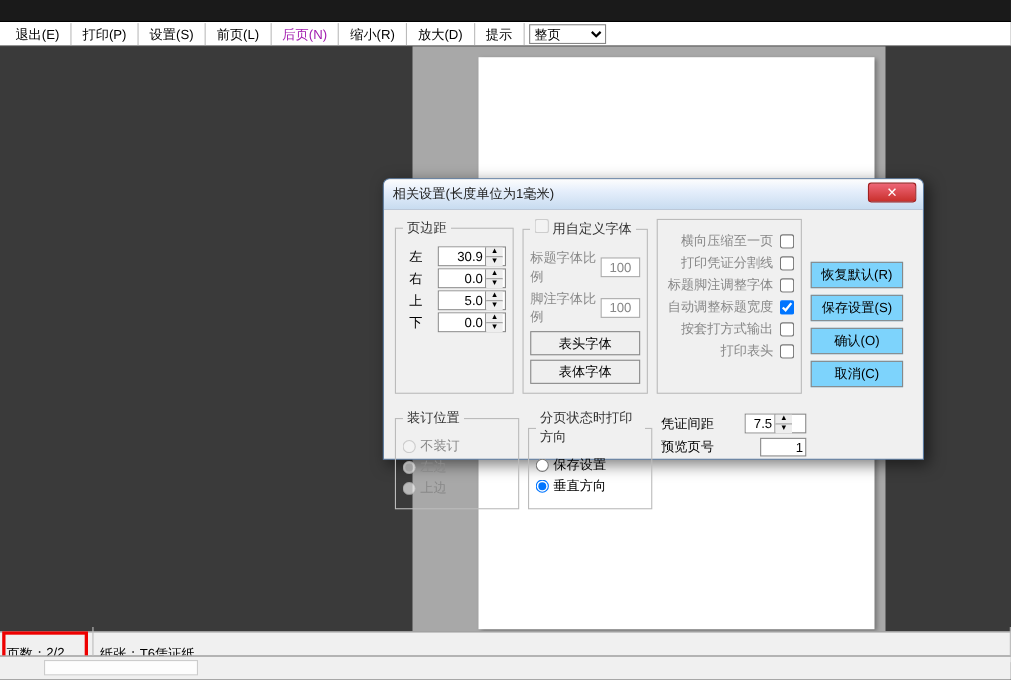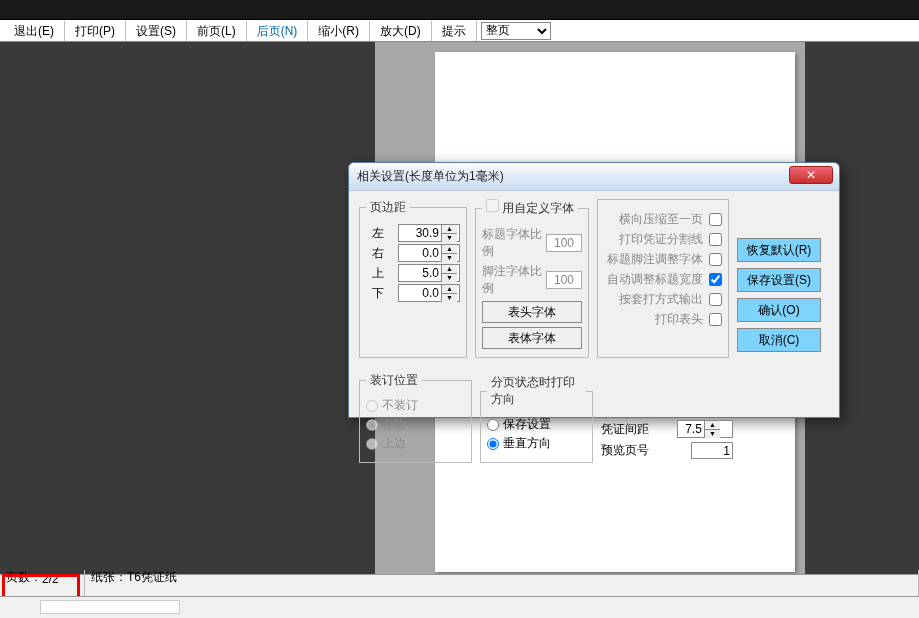--- a/index.html
+++ b/index.html
@@ -30,29 +30,28 @@
   .tb-btn {
     border: none;
     background: transparent;
     padding: 2px 10px;
     font-size: 12px;
     height: 20px;
     line-height: 16px;
     cursor: pointer;
     border-right: 1px solid #bbb;
   }
-  .tb-btn.disabled { color: #0369a1; }
+  .tb-btn.disabled { color: #a21caf; }
   .tb-select {
     font-size: 12px;
     height: 18px;
     border: 1px solid #888;
     margin-left: 4px;
     width: 70px;
     background: #fff;
-    font-family: Liberation Mono, monospace;
   }
   
   .preview-area {
     position: absolute;
     top: 42px; left: 0; right: 0; bottom: 44px;
     background: #3a3a3a;
     overflow: hidden;
   }
   .page-wrap {
     position: absolute;
@@ -79,21 +78,21 @@
     background: #f0f0f0;
     border-top: 1px solid #999;
     font-size: 12px;
     display: flex;
     align-items: center;
   }
   .status-cell {
     border-right: 1px solid #bbb;
     height: 100%;
     display: flex;
-    align-items: flex-end;
+    align-items: flex-start;
     padding: 16px 6px;
   }
   .highlight-box {
     position: absolute;
     left: 2px;
     bottom: 18px;
     width: 78px;
     height: 26px;
     border: 3px solid #e00;
     pointer-events: none;
@@ -368,21 +367,21 @@
         </div>
     </div>
 
     <div class="col4">
       <button class="side-btn">恢复默认(R)</button>
       <button class="side-btn">保存设置(S)</button>
       <button class="side-btn">确认(O)</button>
       <button class="side-btn">取消(C)</button>
     </div>
 
-    <div class="lower-group" style="width:100%;align-items:flex-end;">
+    <div class="lower-group" style="width:100%;">
       <fieldset class="col1b">
         <legend>装订位置</legend>
         <div class="radio-row">
             <input type="radio" name="bind" disabled="" style="">
             <span>不装订</span>
           </div>
         <div class="radio-row">
             <input type="radio" name="bind" checked="" disabled="" style="">
             <span>左边</span>
           </div>

